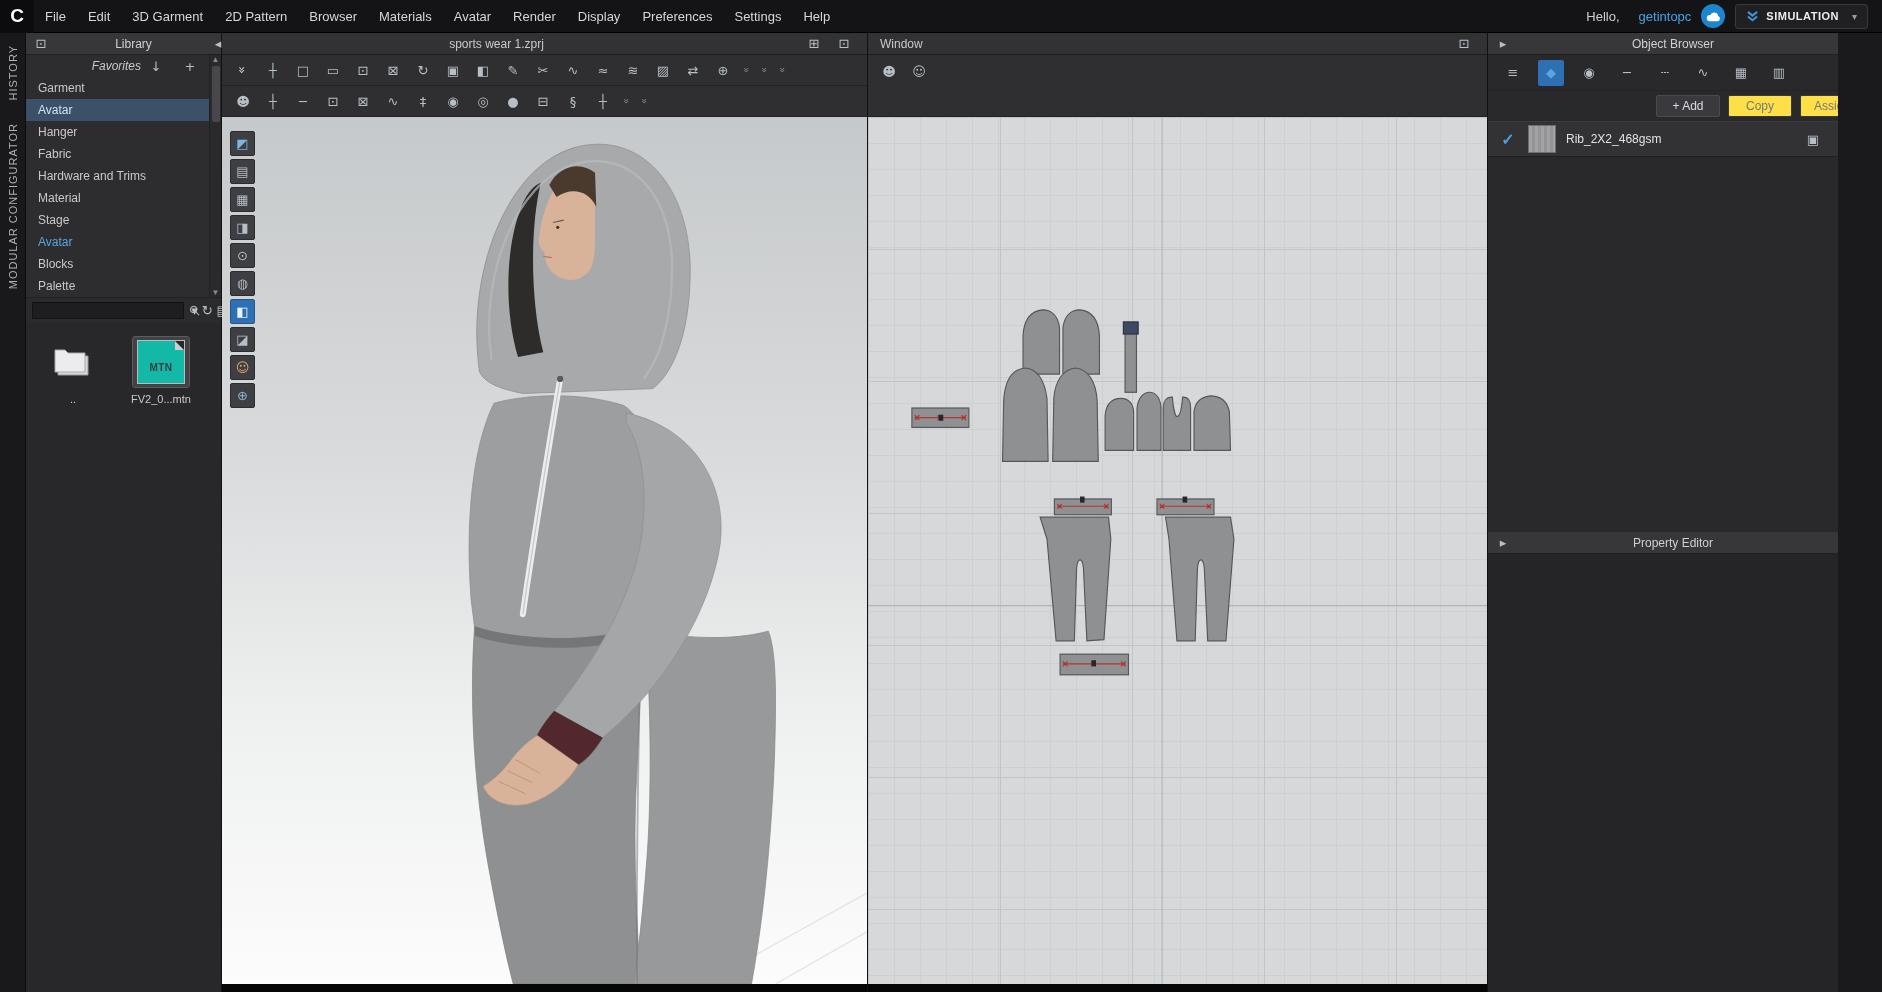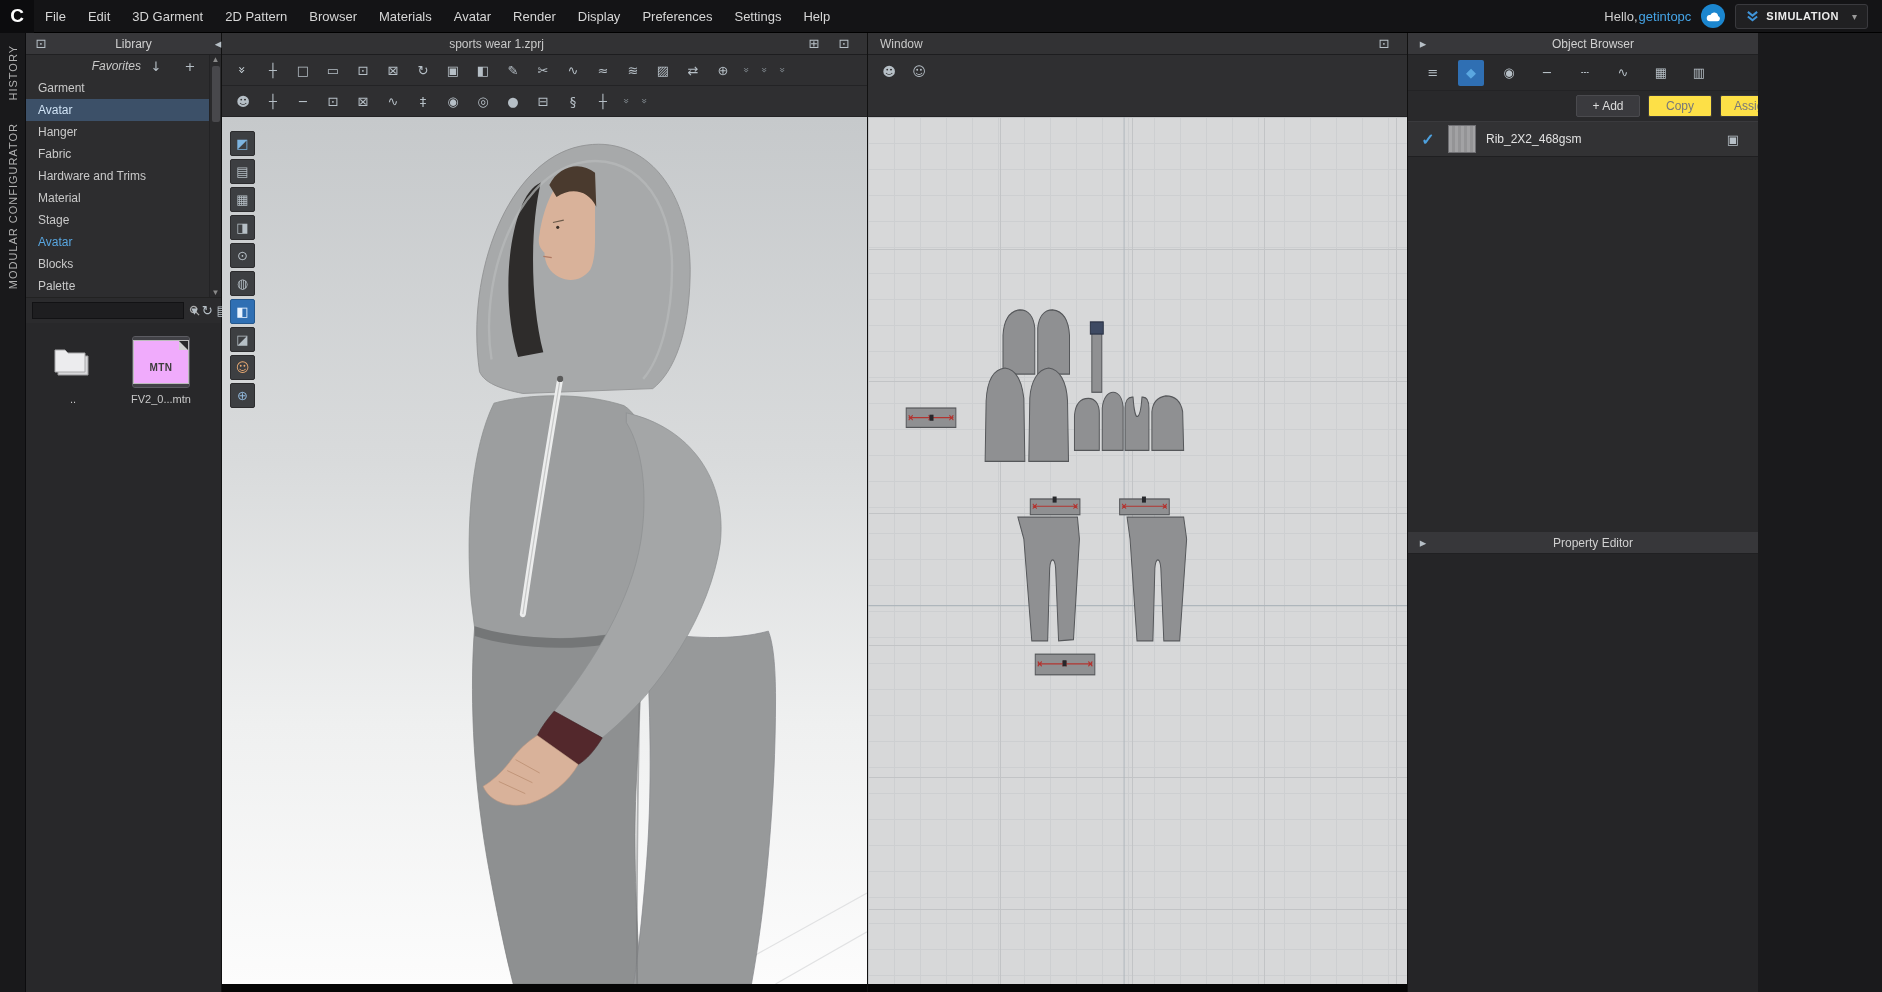--- a/index.html
+++ b/index.html
@@ -6,21 +6,21 @@
   html,body { width:1882px; height:992px; overflow:hidden; background:#1a1a1c;
               font-family:"Liberation Sans", sans-serif; color:#d4d4d4; }
 
   
   #menubar { height:33px; background:#141416; display:flex; align-items:center; border-bottom:1px solid #000; }
   #logo { width:34px; height:33px; background:#0c0c0e; color:#fff; font-weight:bold; font-size:19px;
           display:flex; align-items:center; justify-content:center; }
   .menu-item { padding:0 11px; font-size:13px; color:#d6d6d6; height:26px; display:flex; align-items:center; cursor:default; }
   #menubar-right { margin-left:auto; display:flex; align-items:center; gap:10px; padding-right:14px; }
   #greeting { font-size:13px; color:#cfcfcf; }
-  #greeting .uname { color:#45a4e6; margin-left:1px; }
+  #greeting .uname { color:#45a4e6; margin-left:19px; }
   #cloud-btn { width:24px; height:24px; border-radius:50%; background:#1b86cf; display:flex; align-items:center; justify-content:center; }
   #sim-control { display:flex; align-items:center; gap:7px; background:#202022; border:1px solid #3a3a3e;
                  border-radius:3px; height:25px; padding:0 10px; }
   #sim-label { font-size:11px; font-weight:bold; letter-spacing:.5px; color:#ececec; }
   #sim-caret { font-size:10px; color:#9a9a9a; padding-left:6px; }
 
   #main { display:flex; height:959px; }
 
   
   #rail { width:26px; background:#19191b; border-right:1px solid #0c0c0e; display:flex; flex-direction:column; align-items:center; padding-top:12px; gap:22px; }
@@ -42,21 +42,21 @@
                    display:flex; flex-direction:column; align-items:center; font-size:8px; color:#8a8a8a; }
   #lib-scroll-thumb { width:8px; height:56px; background:#48484c; border-radius:2px; margin-top:2px; }
   #lib-search-row { height:26px; display:flex; align-items:center; gap:3px; padding:0 6px; background:#2b2b2d; border-top:1px solid #222; }
   #lib-search-input { flex:1; height:17px; background:#1e1e20; border:1px solid #121214; color:#ddd; font-size:11px; padding:0 4px; }
   .mini-ico { width:16px; height:16px; display:flex; align-items:center; justify-content:center; font-size:11px; color:#a9a9a9; }
   #lib-files { flex:1; background:#28282a; padding:14px 12px; display:flex; gap:18px; align-items:flex-start; }
   .file-tile { width:70px; display:flex; flex-direction:column; align-items:center; gap:6px; }
   .file-tile.selected .file-glyph-wrap { background:#414146; outline:1px solid #5c5c62; }
   .file-glyph-wrap { width:56px; height:50px; display:flex; align-items:center; justify-content:center; border-radius:2px; }
   .file-label { font-size:11px; color:#c9c9c9; max-width:70px; overflow:hidden; text-overflow:ellipsis; white-space:nowrap; }
-  #mtn-page { width:56px; height:44px; background:#f0abfc; position:relative; border:1px solid #bbb; display:flex; align-items:flex-end; justify-content:center; }
+  #mtn-page { width:48px; height:44px; background:#14b8a6; position:relative; border:1px solid #bbb; display:flex; align-items:flex-end; justify-content:center; }
   #mtn-page::before { content:""; position:absolute; top:0; right:0; border-style:solid; border-width:0 9px 9px 0; border-color:#28282a #28282a #cfcfcf #cfcfcf; }
   #mtn-badge { font-size:10px; font-weight:bold; color:#3c3c3c; margin-bottom:10px; letter-spacing:.5px; }
 
   
   .vp-titlebar { height:22px; background:#323234; border-bottom:1px solid #1d1d1f; display:flex; align-items:center; font-size:12px; color:#c9c9c9; padding:0 8px;gap:36px; }
   .vp-title-center { flex:1; text-align:center; }
   .vp-title-left { flex:1; text-align:left; padding-left:4px; }
   .toolbar { background:#2f2f31; border-bottom:1px solid #232325; display:flex; align-items:center; height:31px; padding:0 6px; }
   .tbi { width:26px; height:24px; display:inline-flex; align-items:center; justify-content:center; margin:0 2px;
          font-family:"DejaVu Sans", sans-serif; font-size:13px; color:#b6bfc6; border-radius:2px; cursor:default; }
@@ -67,21 +67,21 @@
 
   
   #viewport3d { width:646px; border-right:1px solid #111; display:flex; flex-direction:column; }
   #vp3d-canvas { position:relative; flex:1; background:linear-gradient(#c6c9cb 0%, #d9dbdc 40%, #eff0f0 70%, #fcfcfc 100%); overflow:hidden; }
   #side-tools { position:absolute; left:8px; top:14px; display:flex; flex-direction:column; gap:3px; z-index:2; }
   #side-tools .tbi { background:#3d3f42; border:1px solid #2c2c2e; width:25px; height:25px; margin:0; }
   #side-tools .tbi.sel { background:#2f6fb3; border-color:#24578c; }
   #avatar-svg { position:absolute; inset:0; width:100%; height:100%; }
 
   
-  #window2d { width:540px; border-right:1px solid #111; display:flex; flex-direction:column; }
+  #window2d { width:620px; border-right:1px solid #111; display:flex; flex-direction:column; }
   #tb2d { height:62px; background:#2f2f31; border-bottom:1px solid #232325; display:flex; align-items:flex-start; padding:4px 6px; }
   #vp2d-canvas { position:relative; flex:1; overflow:hidden; background-color:#d7d8d9;
     background-image:
       linear-gradient(#c2c4c6 1px, transparent 1px),
       linear-gradient(90deg, #c2c4c6 1px, transparent 1px),
       linear-gradient(#cdcfd1 1px, transparent 1px),
       linear-gradient(90deg, #cdcfd1 1px, transparent 1px);
     background-size:132px 132px, 132px 132px, 26px 26px, 26px 26px; }
   #pattern-svg { position:absolute; inset:0; width:100%; height:100%; }
 

